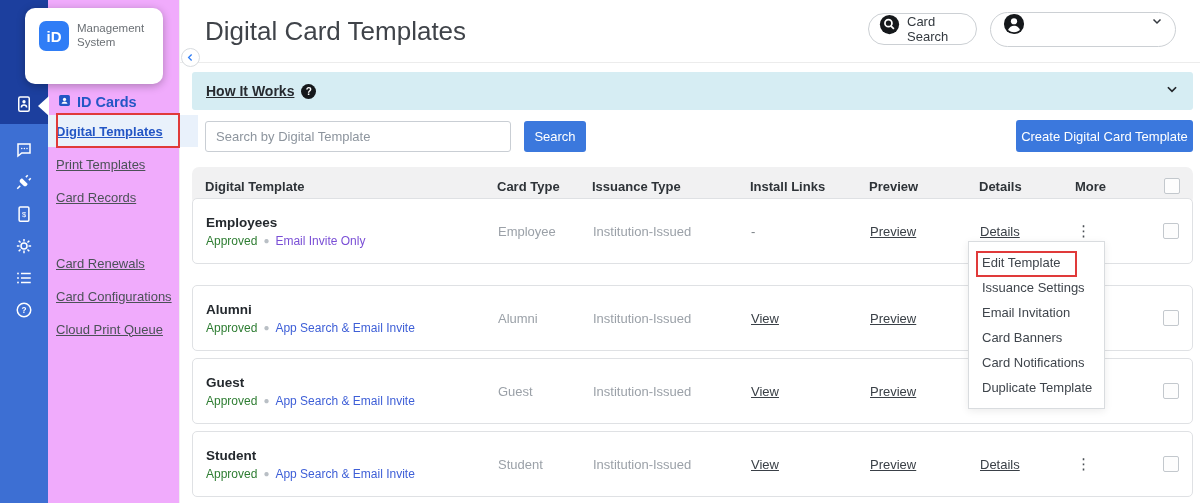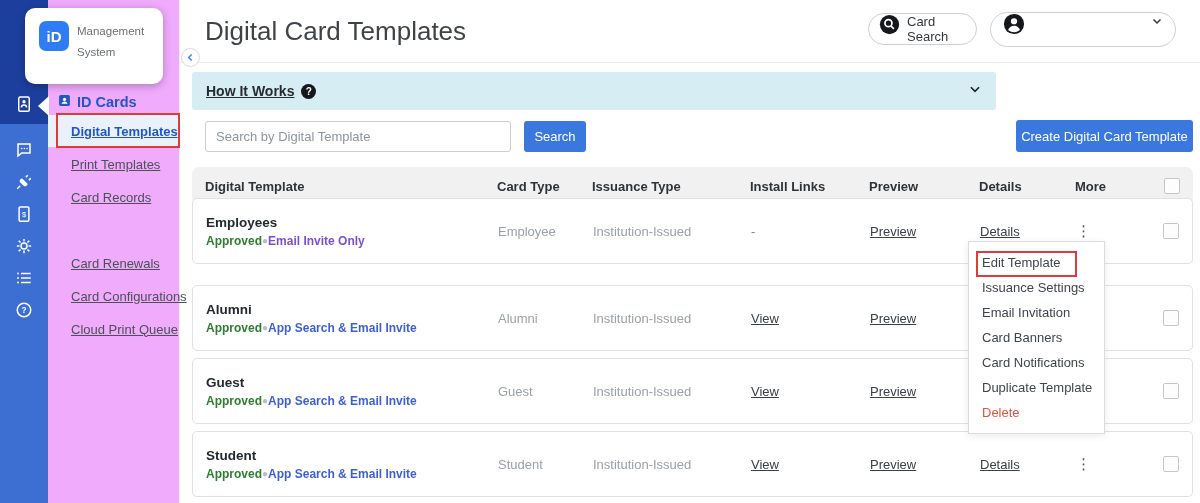--- a/index.html
+++ b/index.html
@@ -13,62 +13,62 @@
   .rail-top { position:absolute; left:0; top:0; width:48px; height:88px; background:#1c3f9e; }
   .rail-item { position:absolute; left:0; width:48px; height:32px; display:flex; align-items:center; justify-content:center; cursor:pointer; }
   .rail-item.active { background:#1c3f9e; height:36px; }
   .rail-notch { position:absolute; left:38px; top:96px; width:0; height:0; z-index:4;
     border-top:10px solid transparent; border-bottom:10px solid transparent; border-right:11px solid #fff; }
   
   .logo-card { position:absolute; left:25px; top:8px; width:138px; height:76px; background:#fff; border-radius:10px;
     box-shadow:0 2px 8px rgba(0,0,0,.28); z-index:5; }
   .logo-sq { position:absolute; left:14px; top:13px; width:30px; height:30px; background:#2f7df6; border-radius:7px;
     color:#fff; font-weight:bold; font-size:15px; display:flex; align-items:center; justify-content:center; }
-  .logo-title { position:absolute; left:52px; top:13px; width:80px; font-size:11.5px; line-height:21px; color:#6b7075; }
+  .logo-title { position:absolute; left:52px; top:13px; width:80px; font-size:11.5px; line-height:14px; color:#6b7075; }
   
   .menu { position:absolute; left:48px; top:0; width:132px; height:503px; background:#f0abfc; z-index:2; border-right:1px solid #f0f0f0; }
   .menu-header { position:absolute; left:10px; top:94px; display:flex; align-items:center; gap:6px;
     color:#2356c5; font-weight:bold; font-size:14.5px; }
-  .menu-item { position:absolute; left:0; width:132px; height:32px; display:flex; align-items:center; padding-left:23px;
+  .menu-item { position:absolute; left:0; width:150px; height:32px; display:flex; align-items:center; padding-left:8px;
     font-size:13px; color:#4b5157; text-decoration:underline; cursor:pointer; white-space:nowrap; }
   .menu-item.active { background:#e9f1fb; color:#2356c5; font-weight:bold; }
   .red-box { position:absolute; border:2px solid #e03a3a; z-index:8; pointer-events:none; }
   
   .collapse-btn { position:absolute; left:181px; top:48px; width:19px; height:19px; border-radius:50%;
     background:#fff; border:1px solid #d8dce0; z-index:6; display:flex; align-items:center; justify-content:center; cursor:pointer; }
   .page-title { position:absolute; left:205px; top:16px; font-size:26px; font-weight:500; color:#3f4349; }
   .hdr-divider { position:absolute; left:180px; top:62px; width:1020px; height:1px; background:#ececec; }
   .pill { position:absolute; background:#fff; border:1px solid #ccd0d4; border-radius:18px;
     display:flex; align-items:flex-start; cursor:pointer; }
   .pill-search { left:868px; top:13px; width:109px; height:32px; padding:0 10px; gap:7px; font-size:13px; color:#33393f; }
   .pill-user { left:990px; top:12px; width:186px; height:35px; padding:0 12px; }
   .pill-user .chev { margin-left:auto; }
   
-  .banner { position:absolute; left:192px; top:72px; width:804px; height:38px; background:#d6edf3; border-radius:3px;
+  .banner { position:absolute; left:192px; top:72px; width:1001px; height:38px; background:#d6edf3; border-radius:3px;
     display:flex; align-items:center; padding:0 14px; }
   .banner-link { font-size:14px; font-weight:bold; text-decoration:underline; color:#272b30; cursor:pointer; }
   .qbadge { display:inline-flex; width:15px; height:15px; border-radius:50%; background:#15181b; color:#fff;
     font-size:10px; font-weight:bold; align-items:center; justify-content:center; margin-left:7px; }
   .banner .chev { margin-left:auto; cursor:pointer; }
   
   .search-input { position:absolute; left:205px; top:121px; width:306px; height:31px; border:1px solid #c9ced4; border-radius:3px;
     padding:0 10px; font-size:13px; color:#33383e; font-family:inherit; }
   .search-input::placeholder { color:#8d959e; }
   .btn-blue { position:absolute; background:#3b78dd; color:#fff; border:none; border-radius:3px; font-size:13px;
     font-family:inherit; cursor:pointer; }
   .btn-search { left:524px; top:121px; width:62px; height:31px; }
   .btn-create { left:1016px; top:120px; width:177px; height:32px; }
   
   .grid-cols { display:grid; grid-template-columns:292px 95px 158px 119px 110px 96px 82px 1fr; align-items:center; }
   .thead { position:absolute; left:192px; top:167px; width:1001px; height:38px; background:#f1f1f2; border-radius:7px;
     padding:0 13px; font-size:13px; font-weight:bold; color:#2e3338; }
   .trow { position:absolute; left:192px; width:1001px; height:66px; background:#fff; border:1px solid #dfe1e4;
     border-radius:5px; padding:0 13px; }
   .t-name { font-size:13.5px; font-weight:bold; color:#24292e; }
-  .t-status { margin-top:4px; font-size:12px; font-weight:bold; display:flex; align-items:center; gap:0; white-space:nowrap; }
+  .t-status { margin-top:4px; font-size:12px; font-weight:normal; display:flex; align-items:center; gap:6px; white-space:nowrap; }
   .st-approved { color:#2e7d32; }
   .st-dot { color:#b9bfc5; font-size:10px; }
   .st-purple { color:#7a4fd6; }
   .st-blue { color:#3e5fd7; }
   .t-gray { font-size:13px; color:#9ba1a8; }
   .t-dash { font-size:13px; color:#7a8086; }
   .t-link { font-size:13px; color:#3a4047; text-decoration:underline; cursor:pointer; }
   .kebab { font-size:15px; color:#4a4f55; letter-spacing:0; cursor:pointer; line-height:13px; }
   .cbx { width:16px; height:16px; border:1.5px solid #c3c8cd; border-radius:2px; background:#fdfdfd; cursor:pointer; justify-self:end; }
   
@@ -305,16 +305,15 @@
   <div class="cbx"></div>
 </div>
 
 <div class="ctx">
   <div class="ctx-item">Edit Template</div>
   <div class="ctx-item">Issuance Settings</div>
   <div class="ctx-item">Email Invitation</div>
   <div class="ctx-item">Card Banners</div>
   <div class="ctx-item">Card Notifications</div>
   <div class="ctx-item">Duplicate Template</div>
-  <div class="ctx-item danger">Delete</div>
 </div>
 
 <div class="red-box" style="left:976px; top:251px; width:101px; height:26px;"></div>
 
 </body></html>

